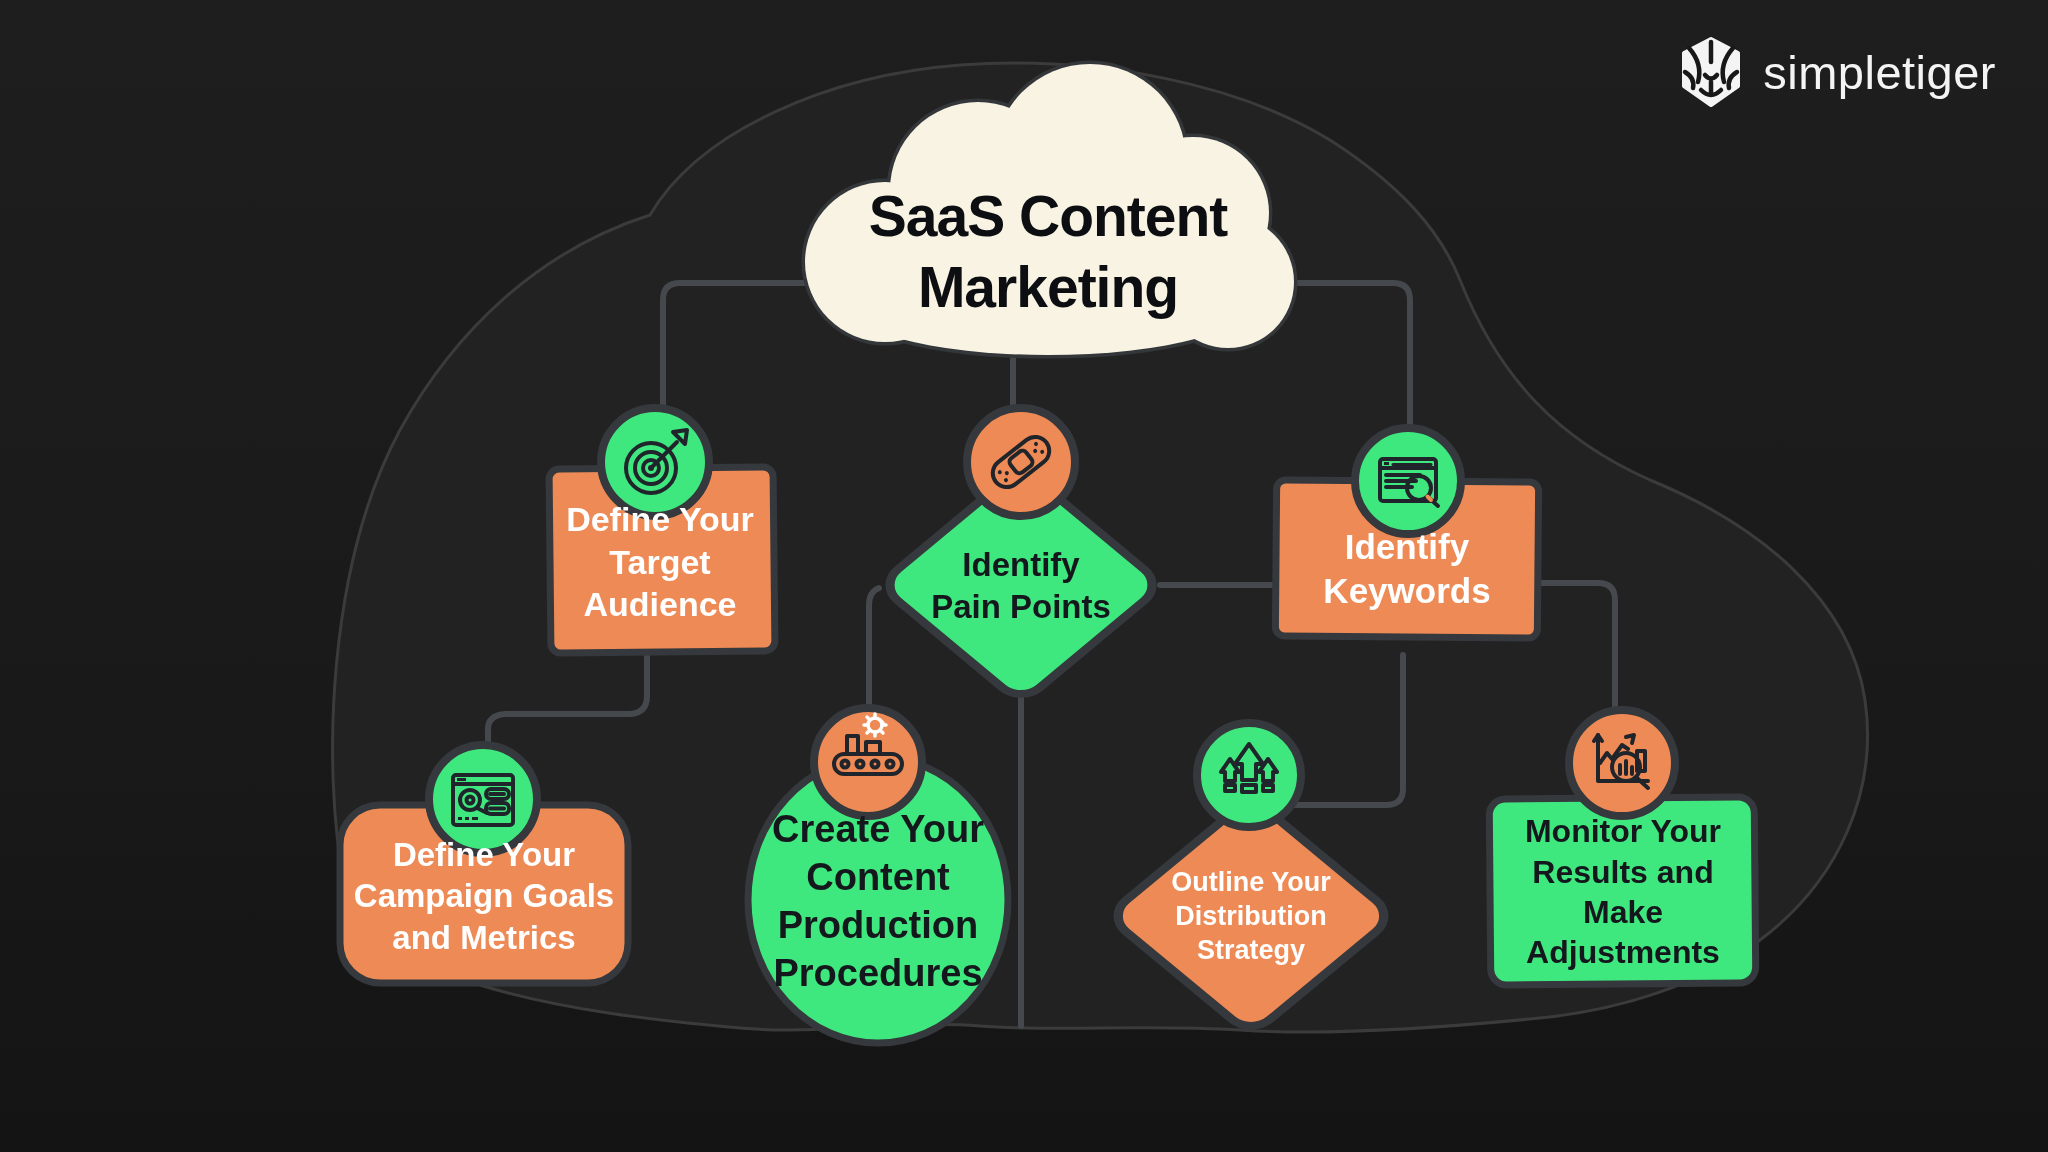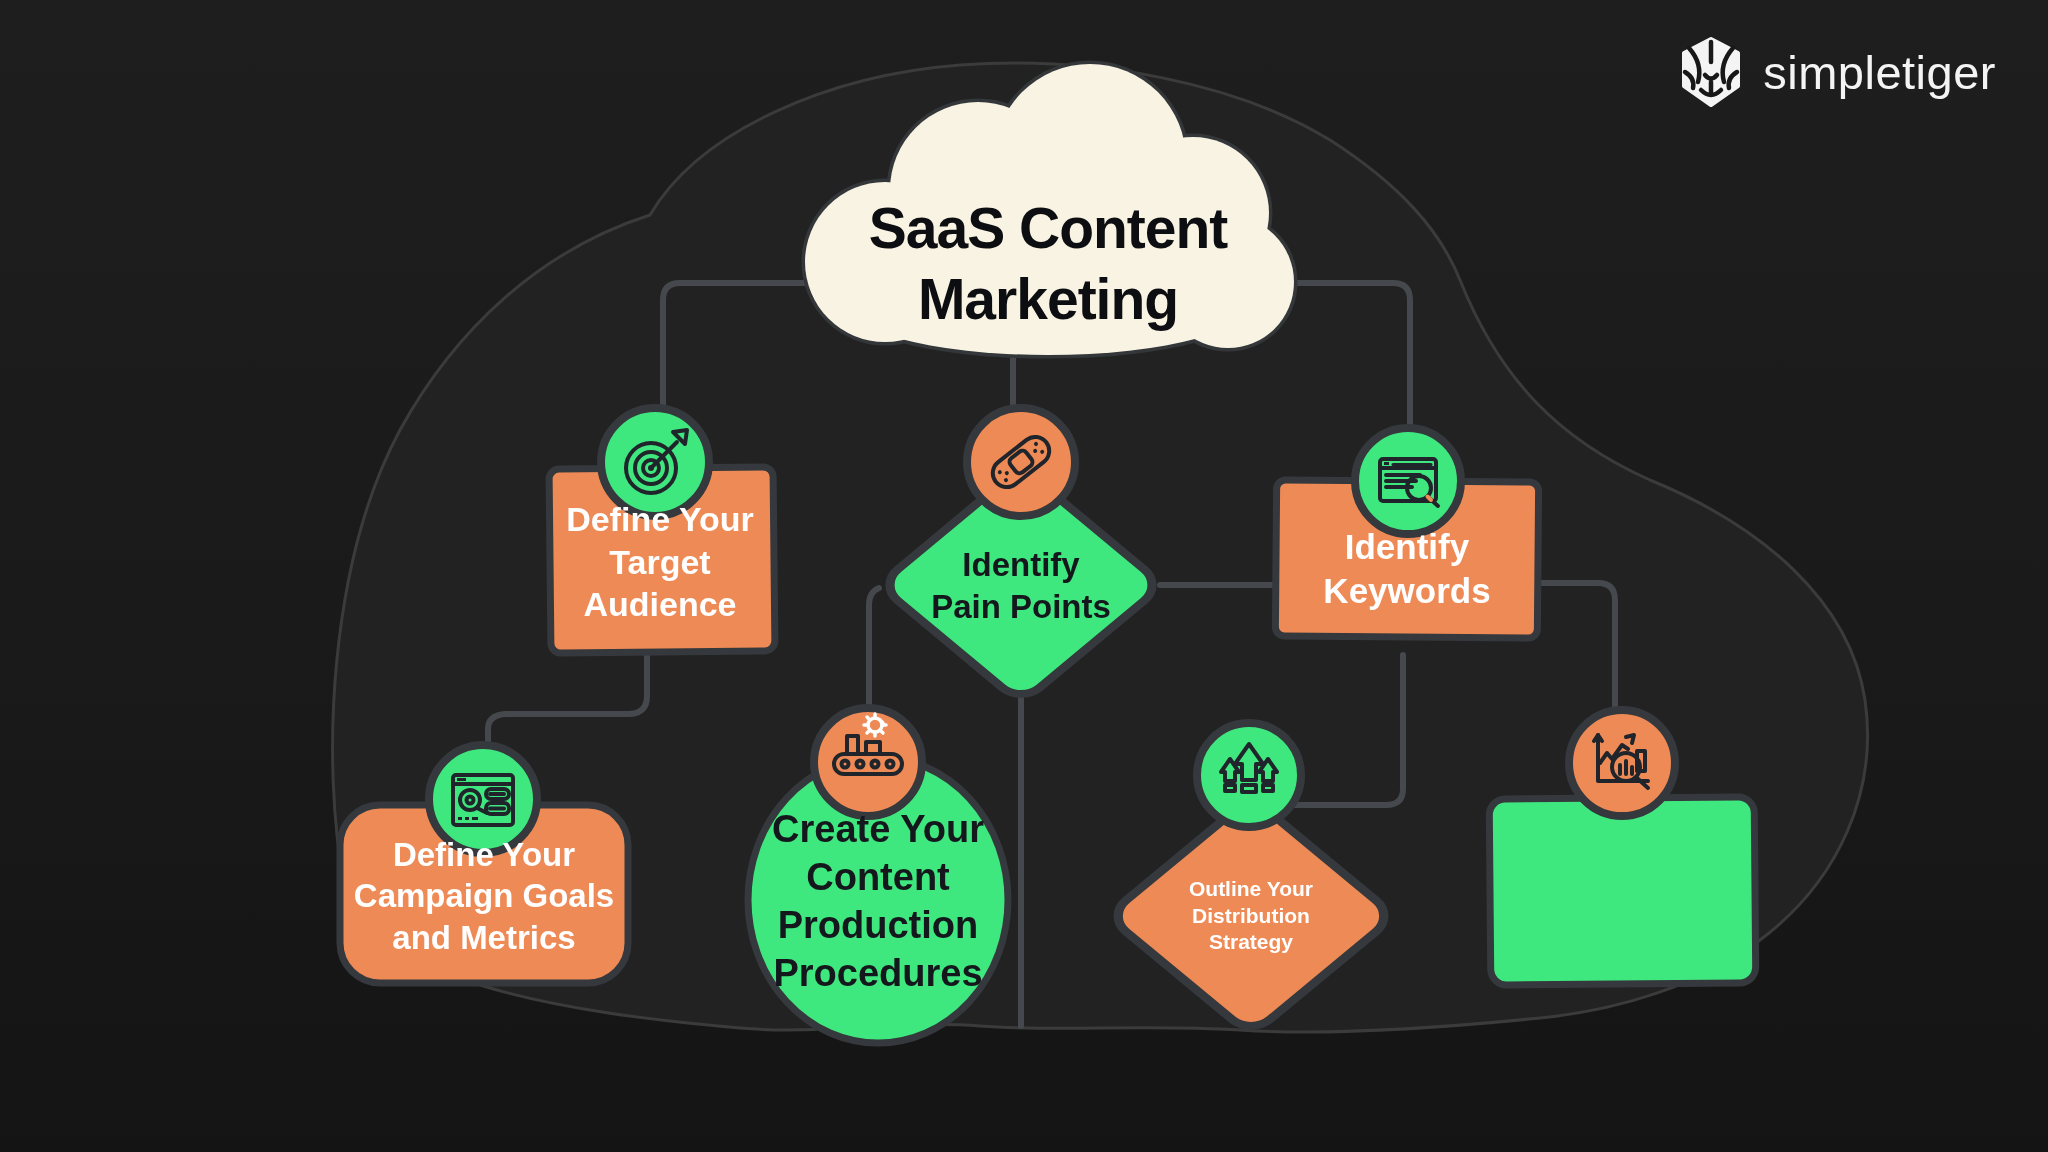--- a/index.html
+++ b/index.html
@@ -13,24 +13,24 @@
     position:absolute;display:flex;align-items:center;justify-content:center;
     text-align:center;white-space:pre-line;font-weight:bold;color:#fff;
     line-height:1.26;letter-spacing:0;
   }
   .dark{color:#14181d;}
   .t1{left:548px;top:478px;width:224px;height:168px;font-size:34px;}
   .t2{left:891px;top:522px;width:260px;height:128px;font-size:33px;}
   .t3{left:1278px;top:505px;width:258px;height:128px;font-size:35px;}
   .t4{left:342px;top:822px;width:284px;height:148px;font-size:33px;}
   .t5{left:748px;top:792px;width:260px;height:220px;font-size:38px;}
-  .t6{left:1121px;top:842px;width:260px;height:148px;font-size:21px;}
+  .t6{left:1121px;top:842px;width:260px;height:148px;font-size:27px;}
   .t7{left:1492px;top:806px;width:262px;height:172px;font-size:32px;}
   .cloud-title{
-    position:absolute;left:798px;top:188px;width:500px;height:152px;
+    position:absolute;left:798px;top:176px;width:500px;height:152px;
     display:flex;align-items:center;justify-content:center;text-align:center;
     white-space:pre-line;font-weight:800;font-size:57px;line-height:1.25;
     color:#0c0e11;letter-spacing:-1px;
   }
   .logo{
     position:absolute;right:52px;top:34px;height:76px;
     display:flex;align-items:center;
   }
   .logo .brand-name{
     color:#f4f4f4;font-size:47px;font-weight:500;letter-spacing:.5px;
@@ -212,20 +212,24 @@
   <div class="label t4">Define Your
 Campaign Goals
 and Metrics</div>
   <div class="label t5 dark">Create Your
 Content
 Production
 Procedures</div>
   <div class="label t6">Outline Your
 Distribution
 Strategy</div>
+  <div class="label t7 dark">Monitor Your
+Results and
+Make
+Adjustments</div>
 
   <div class="logo">
     <svg width="72" height="72" viewBox="0 0 72 72" style="position:static;">
       <path d="M36,3 L63,17 V50 L36,69 L9,50 V17 Z" fill="#f4f4f4" stroke="#f4f4f4" stroke-width="4" stroke-linejoin="round"></path>
       <g stroke="#181818" stroke-width="4.5" fill="none" stroke-linecap="round">
         <path d="M36,6 V26"></path>
         <path d="M14,12 Q28,28 23,46"></path>
         <path d="M58,12 Q44,28 49,46"></path>
         <path d="M10,36 Q20,42 18,52"></path>
         <path d="M62,36 Q52,42 54,52"></path>

